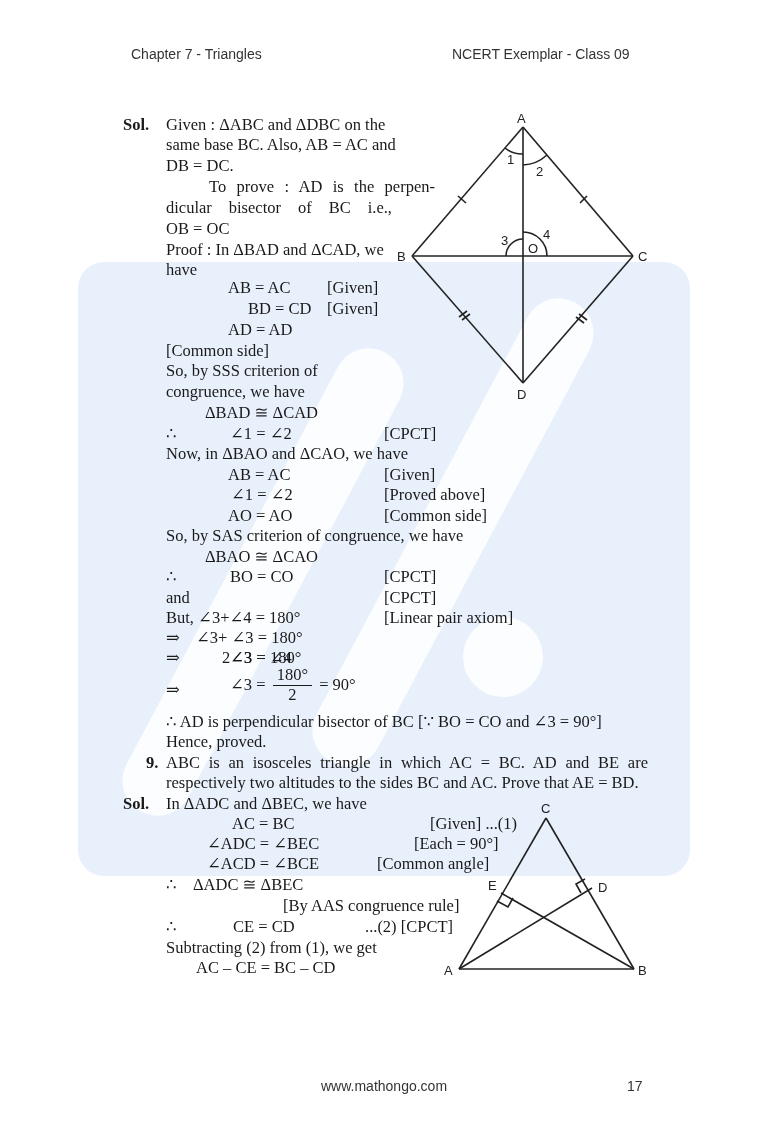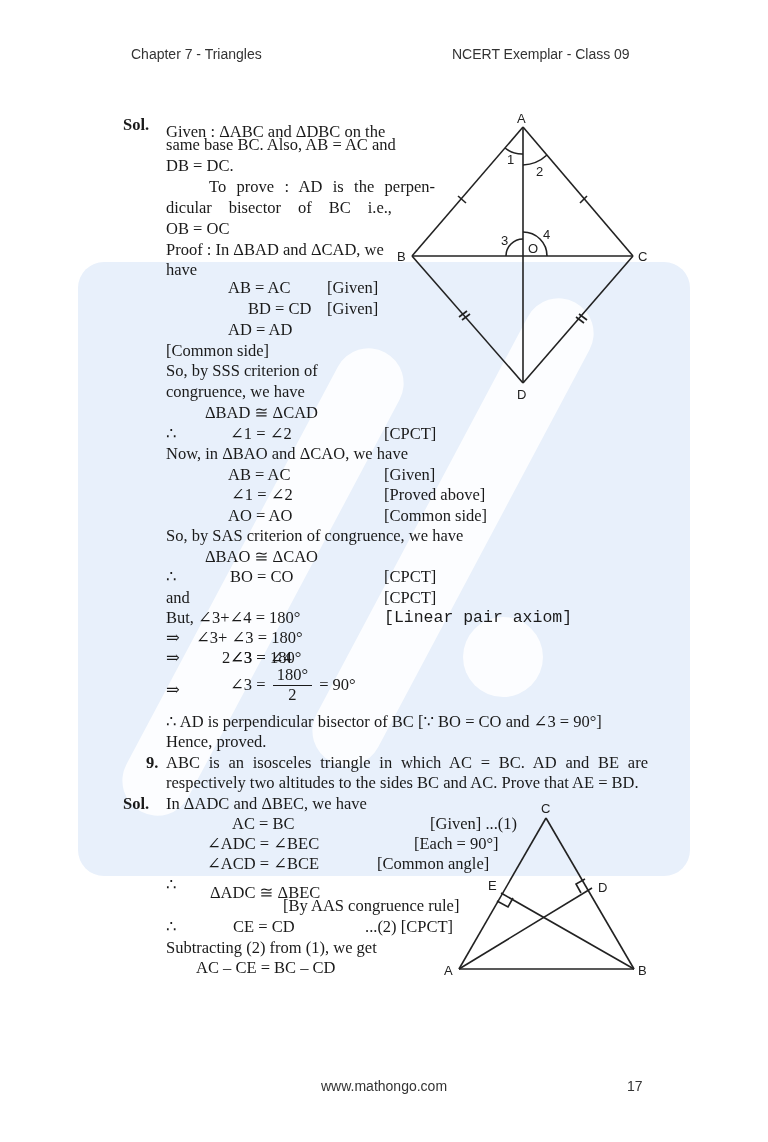--- a/index.html
+++ b/index.html
@@ -25,21 +25,21 @@
 <div class="header" style="left:123px; top:46px;margin-left:8px;">Chapter 7 - Triangles</div>
 <div class="header" style="left:452px; top:46px;">NCERT Exemplar - Class 09</div>
 
 <div class="watermark">
   <div class="stripe" style="left:150px; top:60px; width:70px; height:520px; transform:rotate(28deg);"></div>
   <div class="stripe" style="left:340px; top:10px; width:70px; height:520px; transform:rotate(28deg);"></div>
   <div class="dot" style="left:385px; top:355px; width:80px; height:80px;"></div>
 </div>
 
 <div class="ln b" style="left:123px; top:115px;">Sol.</div>
-<div class="ln" style="left:166px; top:115px;margin-top:7px;">Given : ΔABC and ΔDBC on the</div>
+<div class="ln" style="left:166px; top:115px;">Given : ΔABC and ΔDBC on the</div>
 <div class="ln" style="left:166px; top:135px;text-align:right;">same base BC. Also, AB = AC and</div>
 <div class="ln" style="left:166px; top:156px;">DB = DC.</div>
 <div class="ln just" style="left:166px; top:177px; width:226px;margin-left:43px;">To prove : AD is the perpen-</div>
 <div class="ln just" style="left:166px; top:198px; width:226px;">dicular bisector of BC i.e.,</div>
 <div class="ln" style="left:166px; top:219px;">OB = OC</div>
 <div class="ln" style="left:166px; top:240px;">Proof : In ΔBAD and ΔCAD, we</div>
 <div class="ln" style="left:166px; top:260px;">have</div>
 
 <div class="ln" style="left:228px; top:278px;">AB = AC</div>
 <div class="ln" style="left:327px; top:278px;">[Given]</div>
@@ -63,21 +63,21 @@
 <div class="ln" style="left:384px; top:506px;">[Common side]</div>
 <div class="ln" style="left:166px; top:526px;">So, by SAS criterion of congruence, we have</div>
 <div class="ln" style="left:205px; top:547px;">ΔBAO ≅ ΔCAO</div>
 <div class="ln" style="left:166px; top:567px;">∴</div>
 <div class="ln" style="left:230px; top:567px;">BO = CO</div>
 <div class="ln" style="left:384px; top:567px;">[CPCT]</div>
 <div class="ln" style="left:166px; top:588px;">and</div>
 <div class="ln" style="left:230px; top:612px;margin-top:36px;">∠3 = ∠4</div>
 <div class="ln" style="left:384px; top:588px;">[CPCT]</div>
 <div class="ln" style="left:166px; top:608px;">But, ∠3+∠4 = 180°</div>
-<div class="ln" style="left:384px; top:608px;font-family:Liberation Mono, monospace;">[Linear pair axiom]</div>
+<div class="ln" style="left:384px; top:608px;">[Linear pair axiom]</div>
 <div class="ln" style="left:166px; top:628px;">⇒</div>
 <div class="ln" style="left:196px; top:628px;">∠3+ ∠3 = 180°</div>
 <div class="ln" style="left:166px; top:648px;">⇒</div>
 <div class="ln" style="left:222px; top:648px;">2∠3 = 180°</div>
 <div class="ln" style="left:166px; top:680px;">⇒</div>
 <div class="ln" style="left:230px; top:665px; line-height:20px;">
   <span style="vertical-align:middle;">∠3 =</span>
   <span class="frac">
     <span class="num">180°</span>
     <span class="den">2</span>
@@ -93,21 +93,21 @@
 
 <div class="ln b" style="left:123px; top:794px;">Sol.</div>
 <div class="ln" style="left:166px; top:794px;">In ΔADC and ΔBEC, we have</div>
 <div class="ln" style="left:232px; top:814px;">AC = BC</div>
 <div class="ln" style="left:430px; top:814px;">[Given] ...(1)</div>
 <div class="ln" style="left:207px; top:834px;">∠ADC = ∠BEC</div>
 <div class="ln" style="left:414px; top:834px;">[Each = 90°]</div>
 <div class="ln" style="left:207px; top:854px;text-align:center;">∠ACD = ∠BCE</div>
 <div class="ln" style="left:377px; top:854px;">[Common angle]</div>
 <div class="ln" style="left:166px; top:875px;">∴</div>
-<div class="ln" style="left:210px; top:875px;margin-top:8px;">ΔADC ≅ ΔBEC</div>
+<div class="ln" style="left:193px; top:875px;">ΔADC ≅ ΔBEC</div>
 <div class="ln" style="left:283px; top:896px;">[By AAS congruence rule]</div>
 <div class="ln" style="left:166px; top:917px;">∴</div>
 <div class="ln" style="left:233px; top:917px;">CE = CD</div>
 <div class="ln" style="left:365px; top:917px;">...(2) [CPCT]</div>
 <div class="ln" style="left:166px; top:938px;">Subtracting (2) from (1), we get</div>
 <div class="ln" style="left:196px; top:958px;">AC – CE = BC – CD</div>
 
 <svg class="svg-fig" style="left:390px; top:105px;" width="280" height="300" viewBox="390 105 280 300">
   <g stroke="#222" stroke-width="1.6" fill="none">
     <line x1="523" y1="127" x2="412" y2="256"></line>

